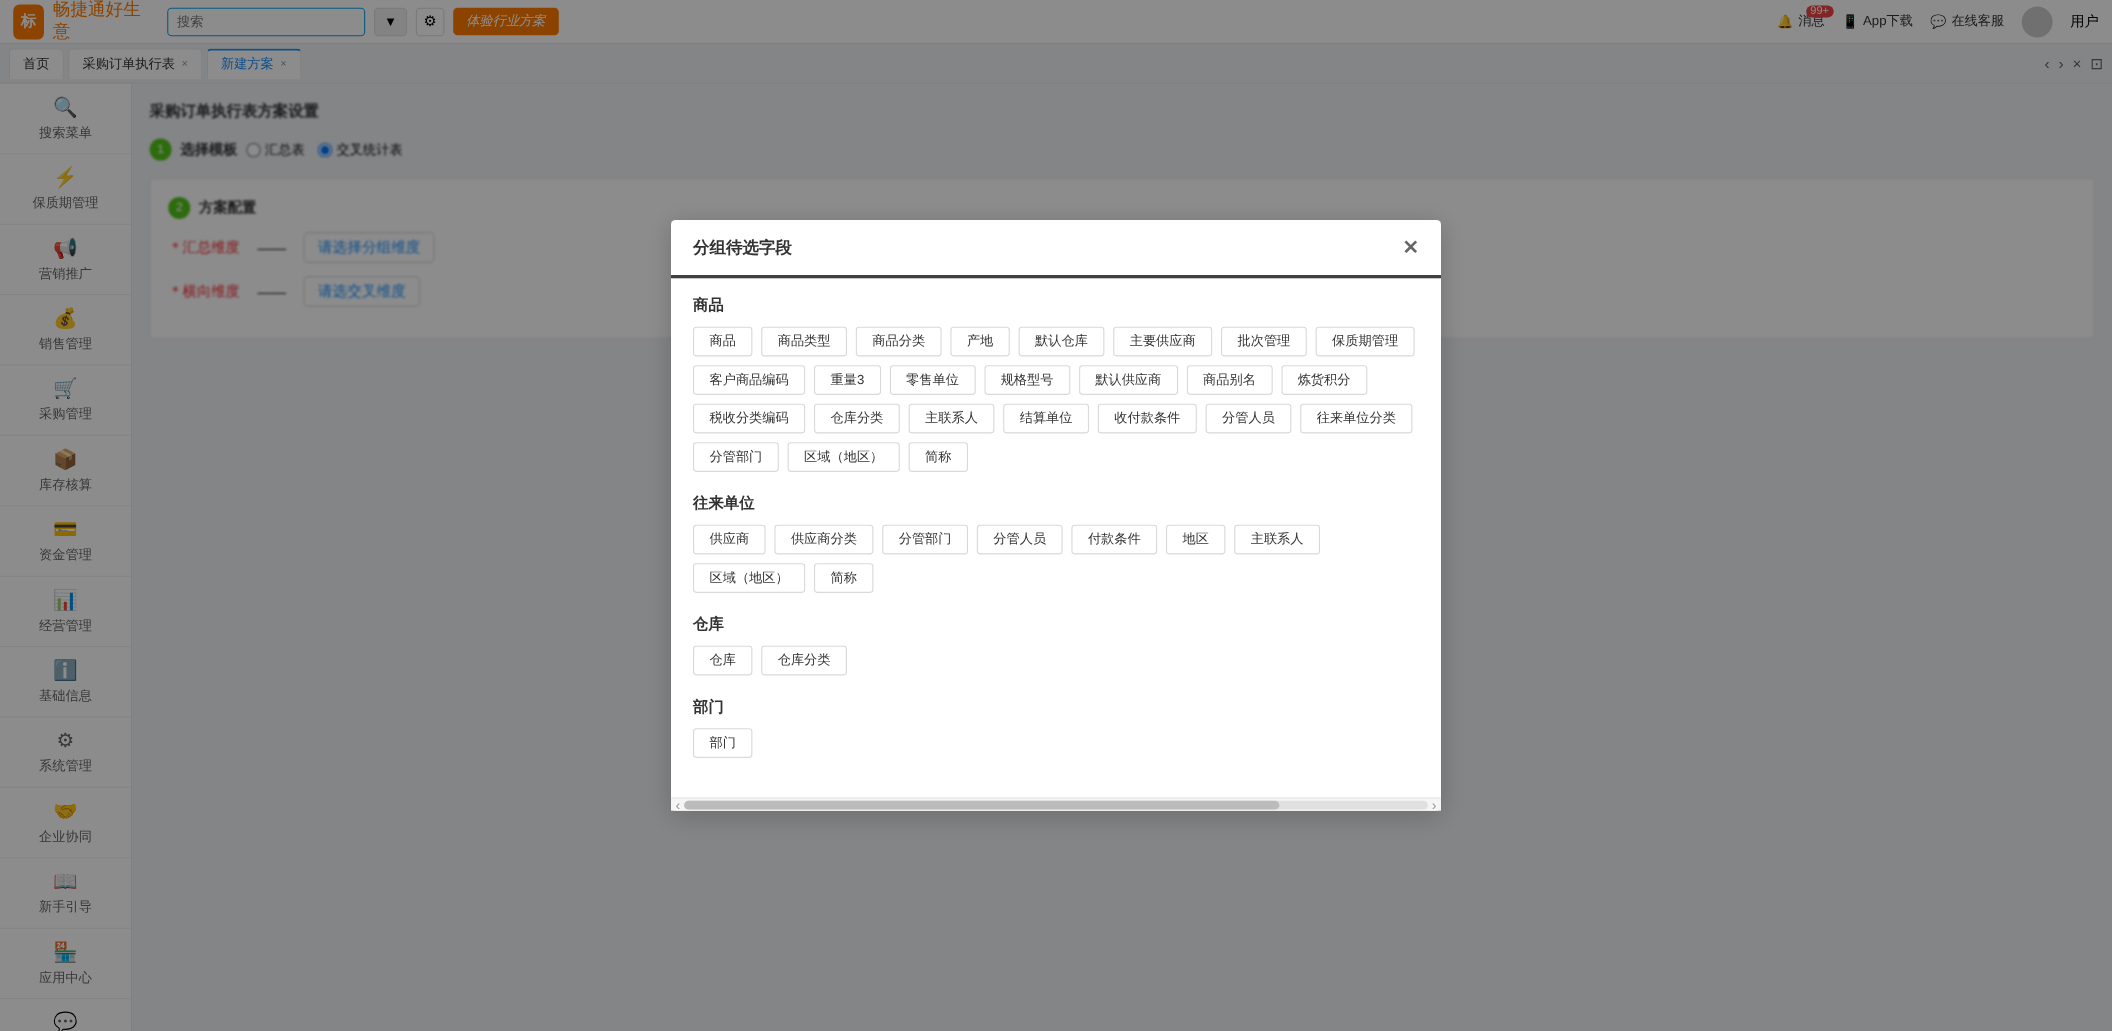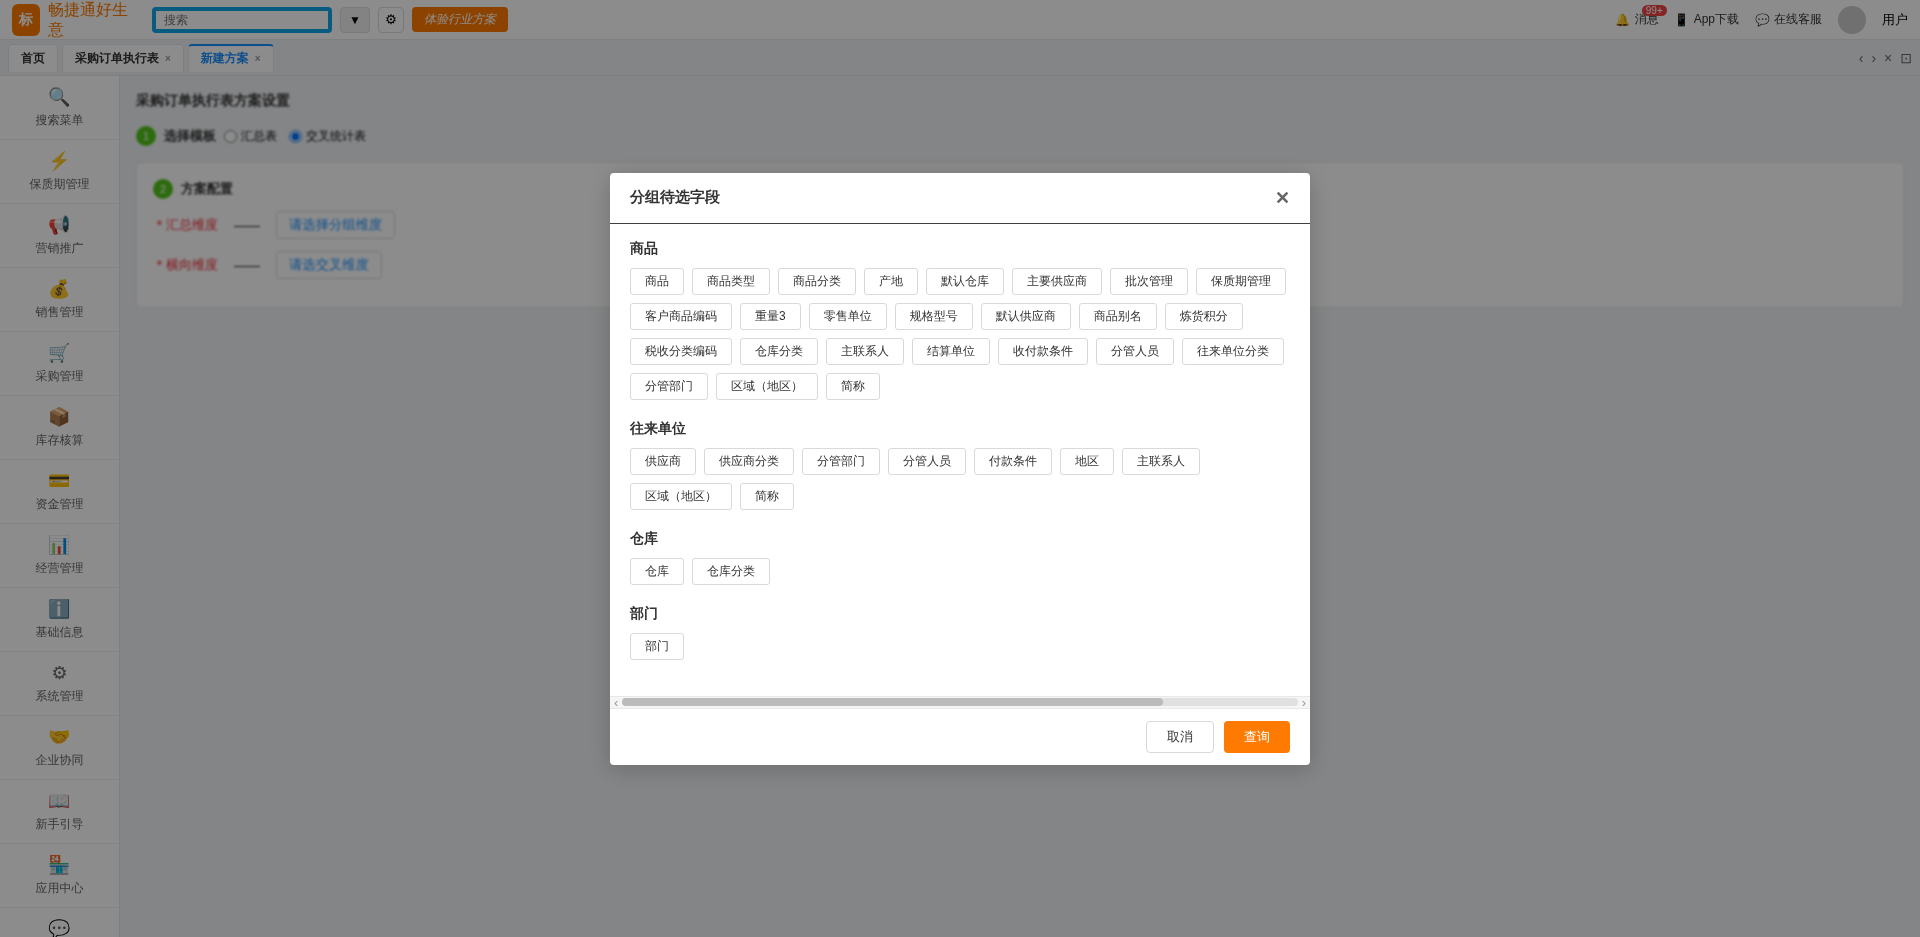--- a/index.html
+++ b/index.html
@@ -12,21 +12,21 @@
       display: flex;
       align-items: center;
       padding: 0 12px;
       border-bottom: 1px solid #e8e8e8;
       justify-content: space-between;
     }
     .logo-area { display: flex; align-items: center; gap: 8px; width: 120px; }
     .logo-icon { width: 32px; height: 32px; background: #ff7a00; border-radius: 6px; display: flex; align-items: center; justify-content: center; color: #fff; font-weight: bold; font-size: 14px; }
     .logo-text { color: #ff7a00; font-size: 16px; line-height: 1.2; }
     .top-center { display: flex; align-items: center; gap: 8px; flex: 1; justify-content: flex-start; padding-left: 20px; }
-    .top-search { width: 180px; height: 26px; border: 4px solid #0ea5e9; border-radius: 4px; padding: 0 8px; font-size: 12px; }
+    .top-search { width: 180px; height: 26px; border: 1px solid #0ea5e9; border-radius: 4px; padding: 0 8px; font-size: 12px; }
     .top-dropdown { height: 26px; border: 1px solid #ddd; border-radius: 4px; padding: 0 8px; font-size: 12px; cursor: pointer; }
     .gear-btn { width: 26px; height: 26px; border: 1px solid #ddd; border-radius: 4px; cursor: pointer; display: flex; align-items: center; justify-content: center; background: #fff; }
     .experience-btn { background: #ff7a00; color: #fff; border: none; border-radius: 4px; padding: 4px 12px; font-size: 12px; cursor: pointer; font-style: italic; }
     .top-right { display: flex; align-items: center; gap: 16px; }
     .top-right-item { display: flex; align-items: center; gap: 4px; font-size: 12px; color: #333; cursor: pointer; position: relative; }
     .badge { background: #ef4444; color: #fff; border-radius: 10px; padding: 0 4px; font-size: 10px; position: absolute; top: -6px; right: -8px; }
     .avatar { width: 28px; height: 28px; border-radius: 50%; background: #ccc; }
 
     
     .tab-bar {
@@ -44,21 +44,20 @@
       display: flex;
       align-items: center;
       gap: 6px;
       font-size: 12px;
       cursor: pointer;
       border-radius: 4px 4px 0 0;
       background: #fff;
       border: 1px solid #e8e8e8;
       border-bottom: none;
       color: #333;
-      font-weight: bold;
     }
     .tab-item.active { background: #fff; color: #1890ff; border-top: 2px solid #1890ff; }
     .tab-close { color: #999; font-size: 10px; }
     .tab-right { margin-left: auto; display: flex; align-items: center; gap: 8px; }
     .nav-arrow { cursor: pointer; color: #666; font-size: 14px; }
 
     
     .main-layout { display: flex; height: calc(937px - 76px); }
 
     
@@ -116,21 +115,21 @@
       border-radius: 4px;
       width: 700px;
       max-height: 600px;
       display: flex;
       flex-direction: column;
       position: relative;
       box-shadow: 0 4px 24px rgba(0,0,0,0.2);
     }
     .modal-header {
       padding: 14px 20px;
-      border-bottom: 1px solid #404040;
+      border-bottom: 3px solid #404040;
       display: flex;
       justify-content: space-between;
       align-items: center;
       font-size: 15px;
       font-weight: bold;
       color: #333;
     }
     .modal-close { cursor: pointer; color: #666; font-size: 18px; }
     .modal-body { flex: 1; overflow-y: auto; padding: 16px 20px; }
     .modal-footer {
@@ -433,18 +432,14 @@
       </div>
 
     <div class="modal-hscroll">
       <span style="cursor:pointer;color:#999;margin-right:4px;">‹</span>
       <div class="hscroll-track">
         <div class="hscroll-thumb"></div>
       </div>
       <span style="cursor:pointer;color:#999;margin-left:4px;">›</span>
     </div>
 
-    <div class="modal-footer">
-      <button class="btn-cancel">取消</button>
-      <button class="btn-confirm">查询</button>
-    </div>
   </div>
 </div>
 
 </body></html>

